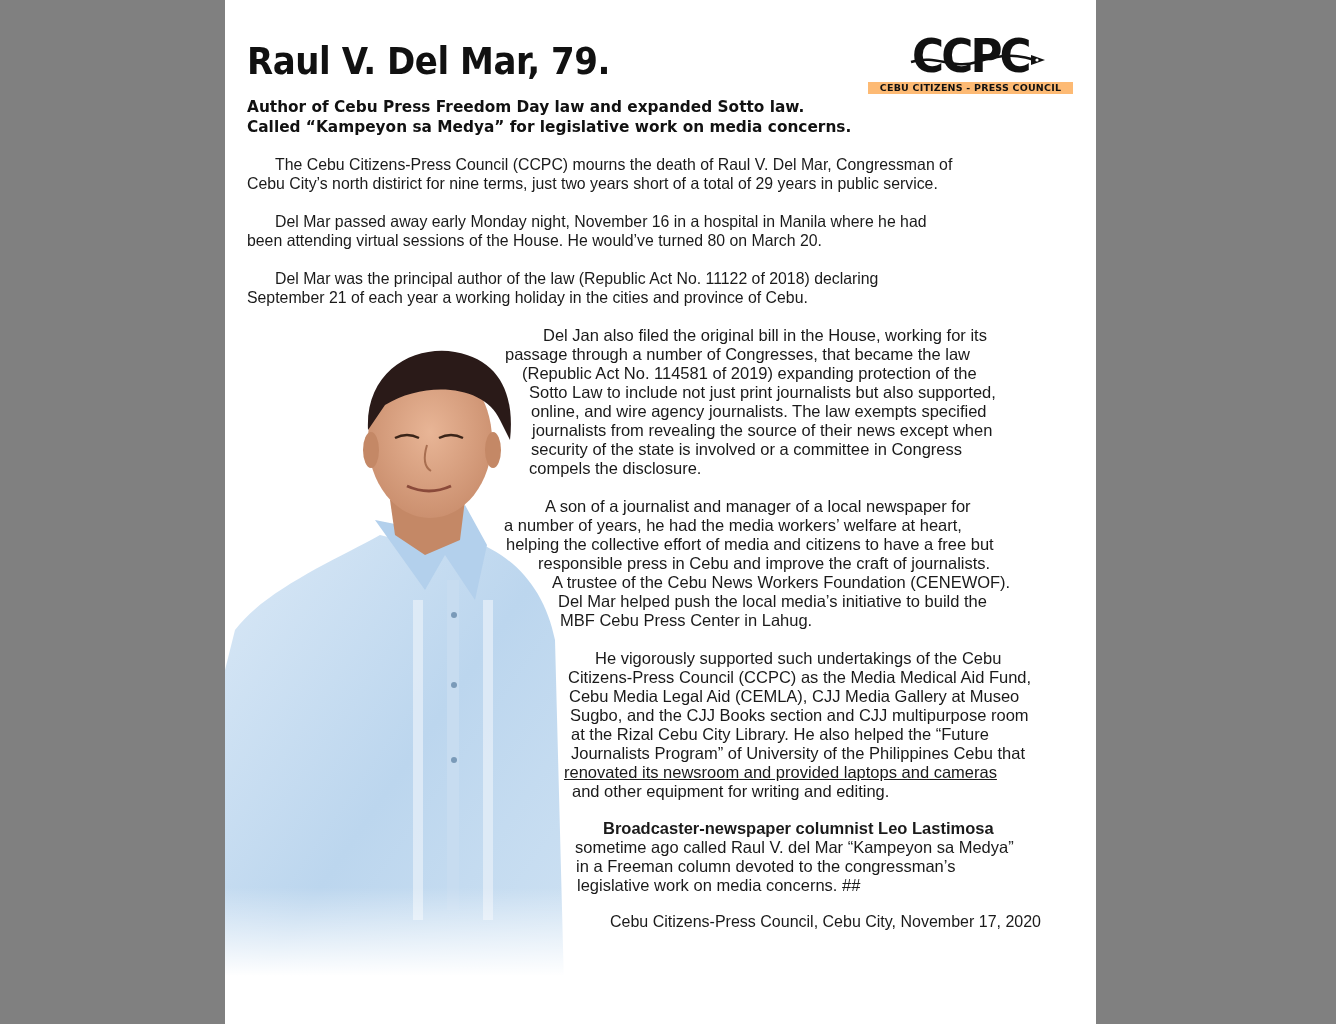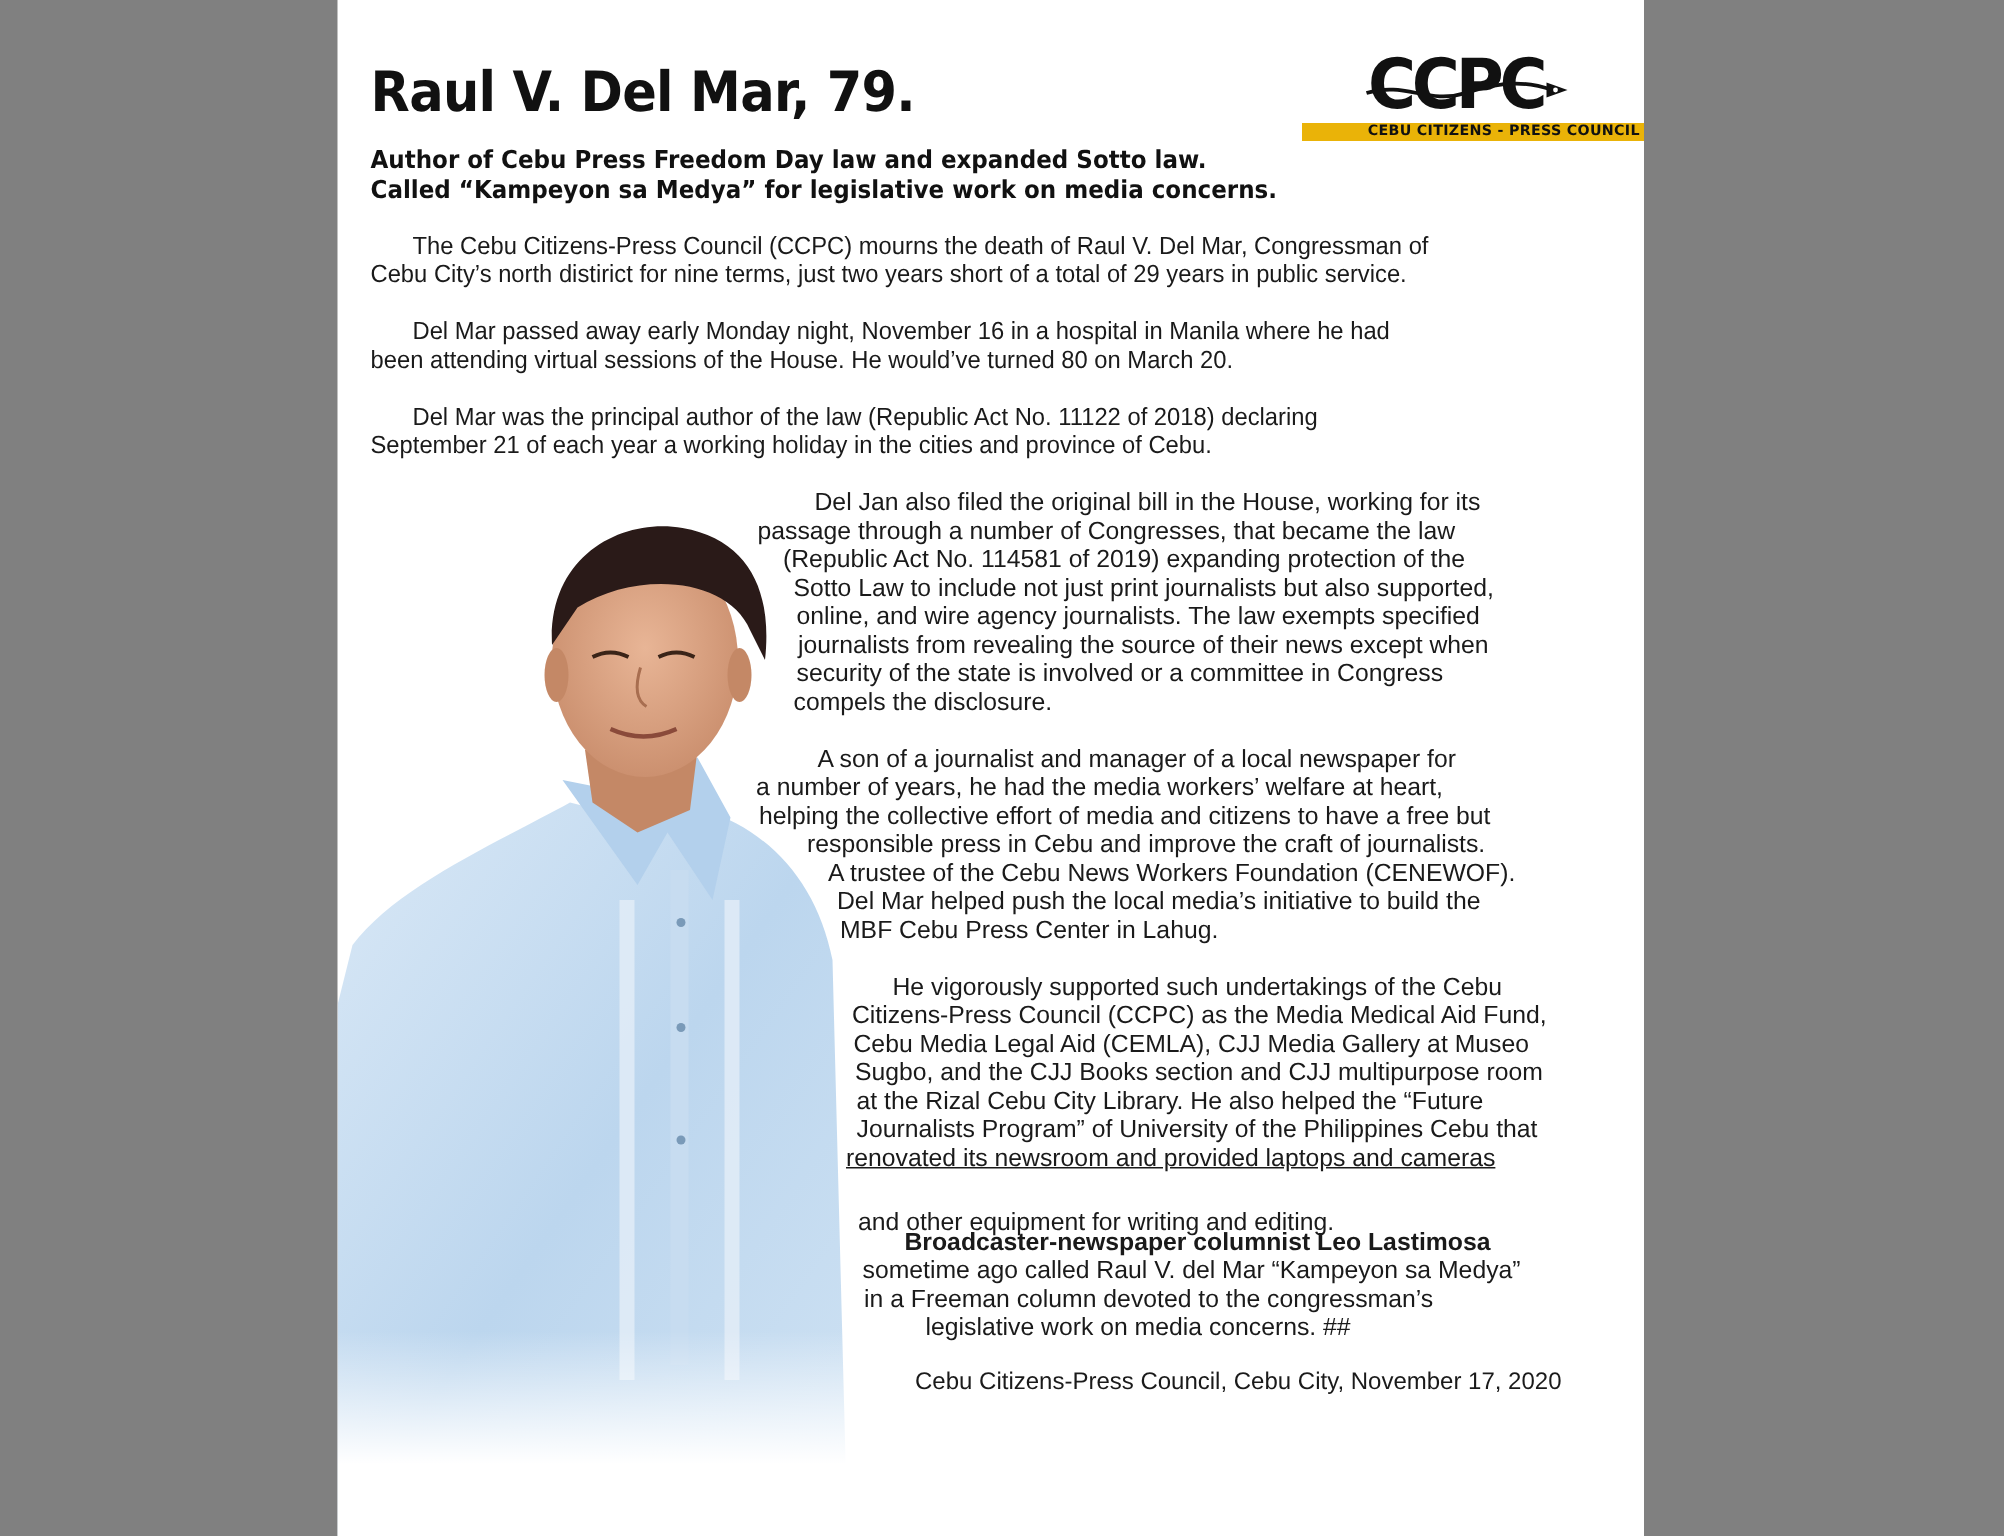--- a/index.html
+++ b/index.html
@@ -15,23 +15,23 @@
     font-family: "DejaVu Sans", sans-serif; font-weight: bold; font-size: 37px; letter-spacing: -0.5px;
     color: #111; white-space: nowrap; transform: scaleX(0.92); transform-origin: left top;
   }
   .subtitle {
     position: absolute; left: 22px; top: 97px; margin: 0;
     font-family: "DejaVu Sans", sans-serif; font-weight: bold; font-size: 16.5px; line-height: 20px;
     color: #111; white-space: nowrap; transform: scaleX(0.93); transform-origin: left top;
   }
   .logo { position: absolute; left: 642px; top: 36px; width: 208px; height: 60px; }
   .logo-band {
-    position: absolute; left: 1px; top: 46px; width: 205px; height: 12px; background: #eab308;
+    position: absolute; left: 1px; top: 46px; width: 205px; height: 12px; background: #fdba74;
     font-family: "DejaVu Sans", sans-serif; font-weight: bold; font-size: 9.5px; line-height: 12px;
-    text-align: center; color: #111; letter-spacing: 0.2px; white-space: nowrap; padding-left: 32px;
+    text-align: center; color: #111; letter-spacing: 0.2px; white-space: nowrap;
   }
   .logo-mark { position: absolute; left: 40px; top: 0; width: 140px; height: 44px; }
   .logo-mark-text {
     position: absolute; left: 45px; top: -6px;
     font-family: "DejaVu Sans", sans-serif; font-weight: bold; font-size: 46px; letter-spacing: -3px;
     color: #111; transform: scaleX(0.95); transform-origin: left top; line-height: 52px;
   }
   .body-text {
     position: absolute; font-size: 16.5px; line-height: 19px; color: #1a1a1a; white-space: nowrap;
   }
@@ -144,24 +144,24 @@
   </div>
 
   <div class="body-text" style="left:0;top:0;">
     <div class="line" style="left:370px;top:649px;">He vigorously supported such undertakings of the Cebu</div>
     <div class="line" style="left:343px;top:668px;">Citizens-Press Council (CCPC) as the Media Medical Aid Fund,</div>
     <div class="line" style="left:344px;top:687px;">Cebu Media Legal Aid (CEMLA), CJJ Media Gallery at Museo</div>
     <div class="line" style="left:345px;top:706px;">Sugbo, and the CJJ Books section and CJJ multipurpose room</div>
     <div class="line" style="left:346px;top:725px;">at the Rizal Cebu City Library. He also helped the “Future</div>
     <div class="line" style="left:346px;top:744px;">Journalists Program” of University of the Philippines Cebu that</div>
     <div class="line" style="left:339px;top:763px;text-decoration:underline;">renovated its newsroom and provided laptops and cameras</div>
-    <div class="line" style="left:347px;top:782px;margin-top:24px;">and other equipment for writing and editing.</div>
+    <div class="line" style="left:347px;top:782px;">and other equipment for writing and editing.</div>
   </div>
 
   <div class="body-text" style="left:0;top:0;">
     <div class="line" style="left:378px;top:819px;font-weight:bold;">Broadcaster-newspaper columnist Leo Lastimosa</div>
     <div class="line" style="left:350px;top:838px;">sometime ago called Raul V. del Mar “Kampeyon sa Medya”</div>
     <div class="line" style="left:351px;top:857px;">in a Freeman column devoted to the congressman’s</div>
-    <div class="line" style="left:352px;top:876px;margin-left:40px;">legislative work on media concerns. ##</div>
+    <div class="line" style="left:352px;top:876px;">legislative work on media concerns. ##</div>
   </div>
 
   <div class="signature">Cebu Citizens-Press Council, Cebu City, November 17, 2020</div>
 </div>
 
 </body></html>

